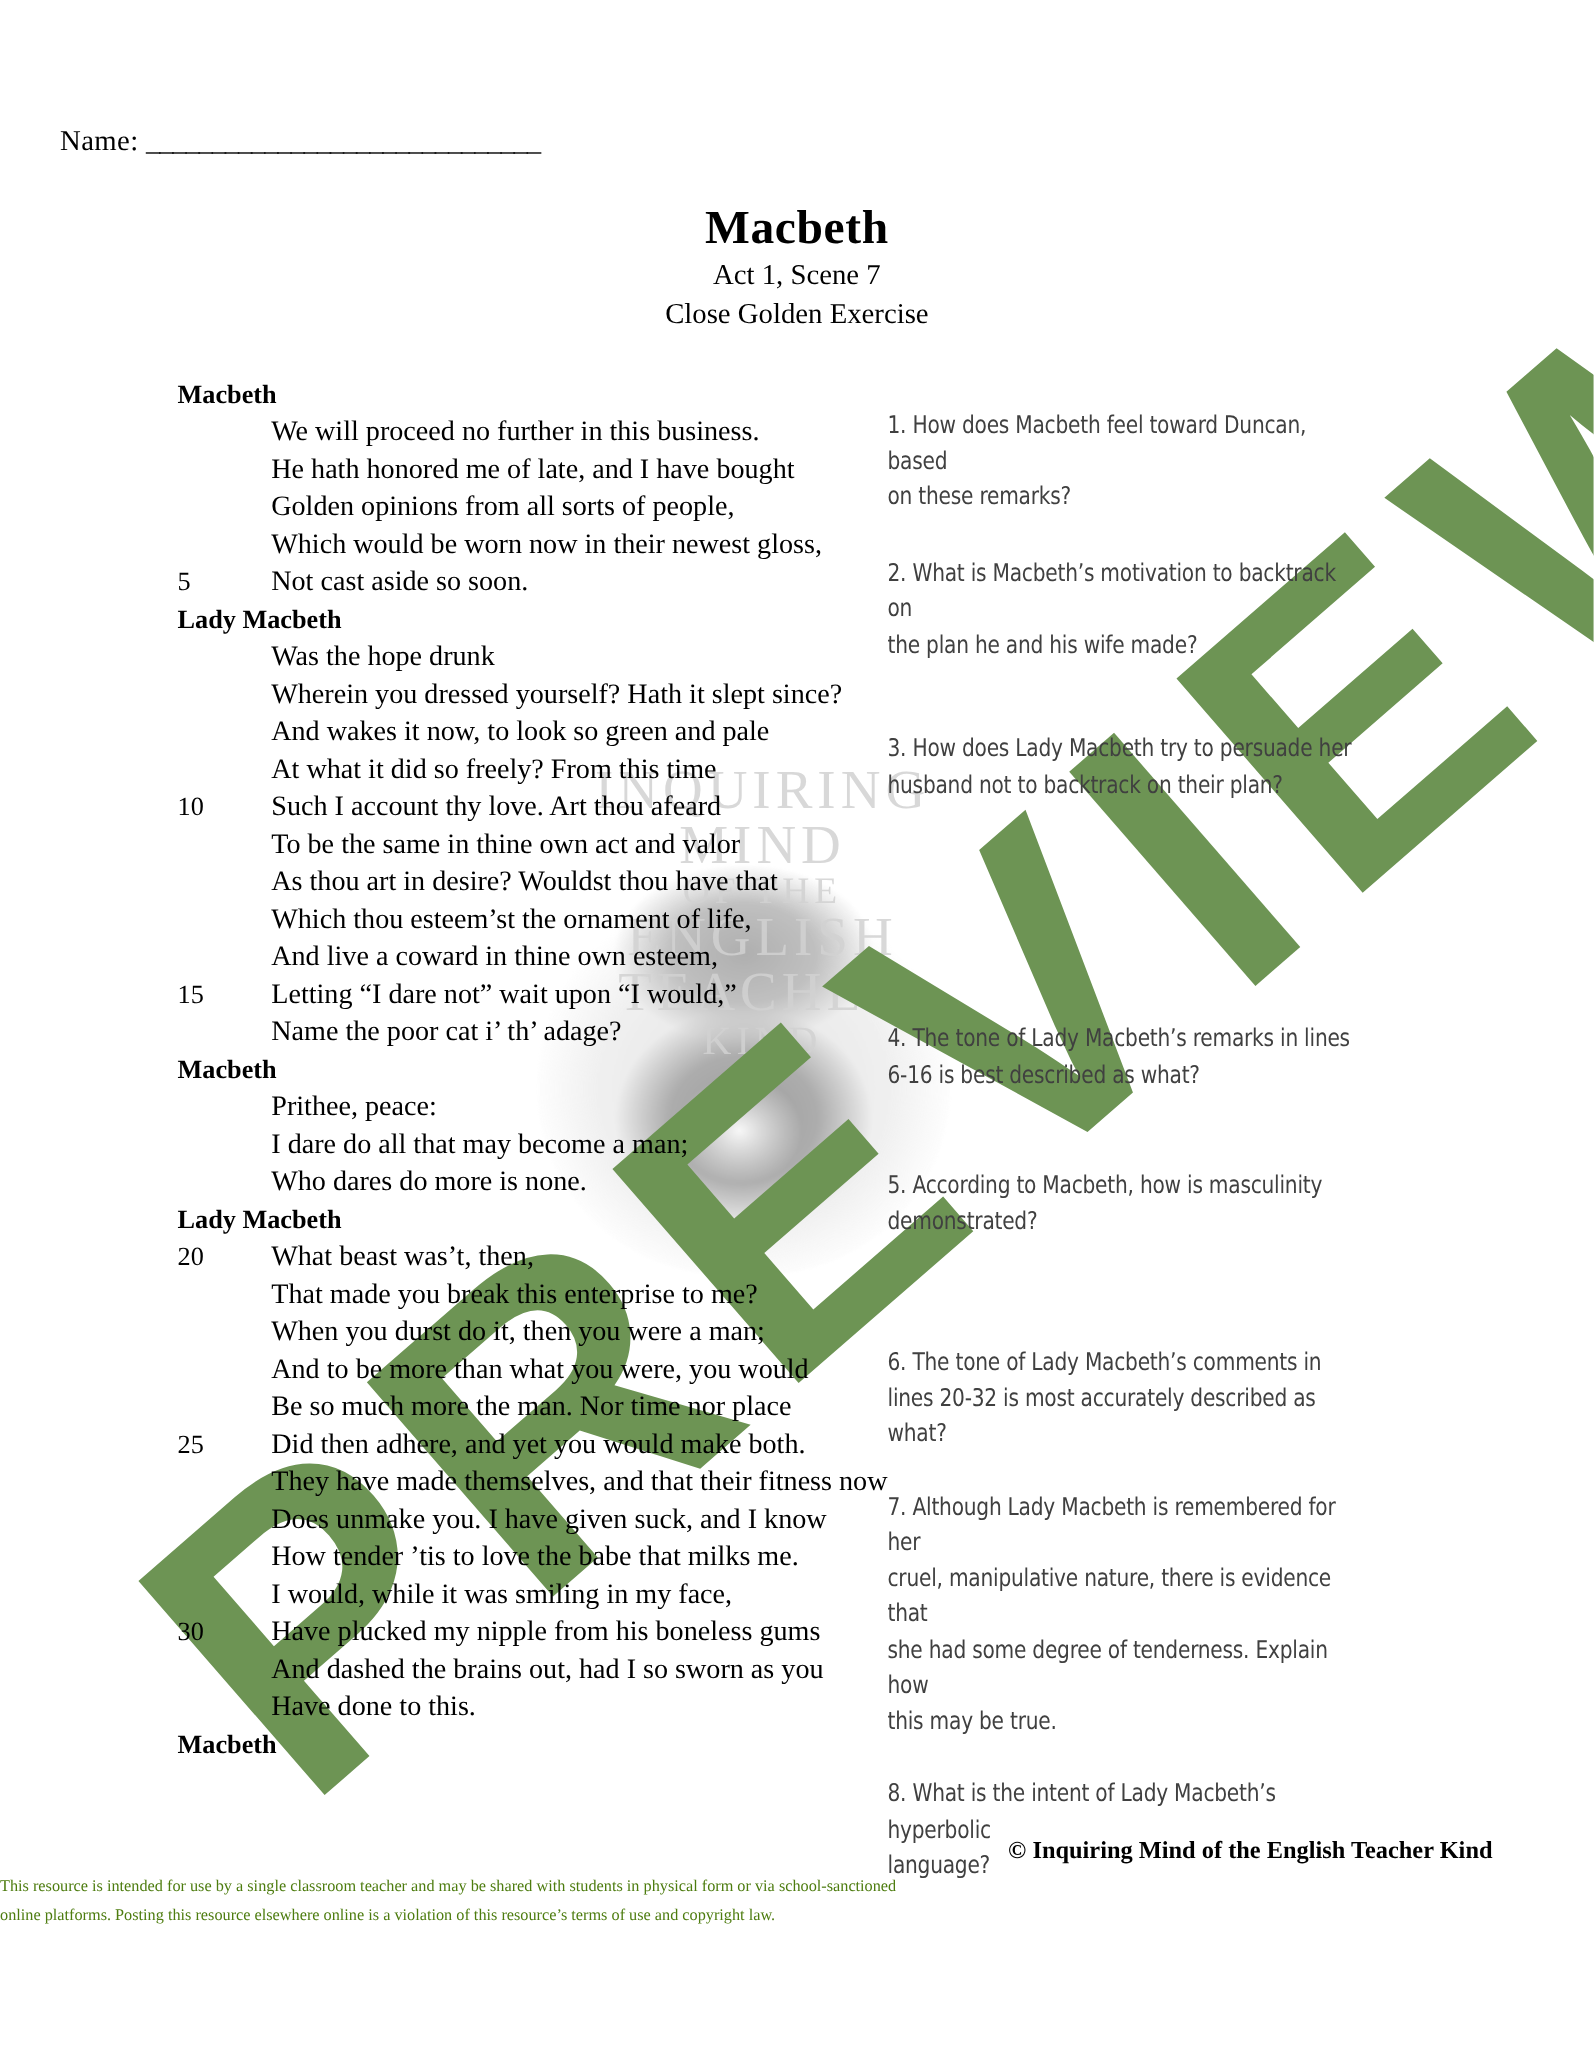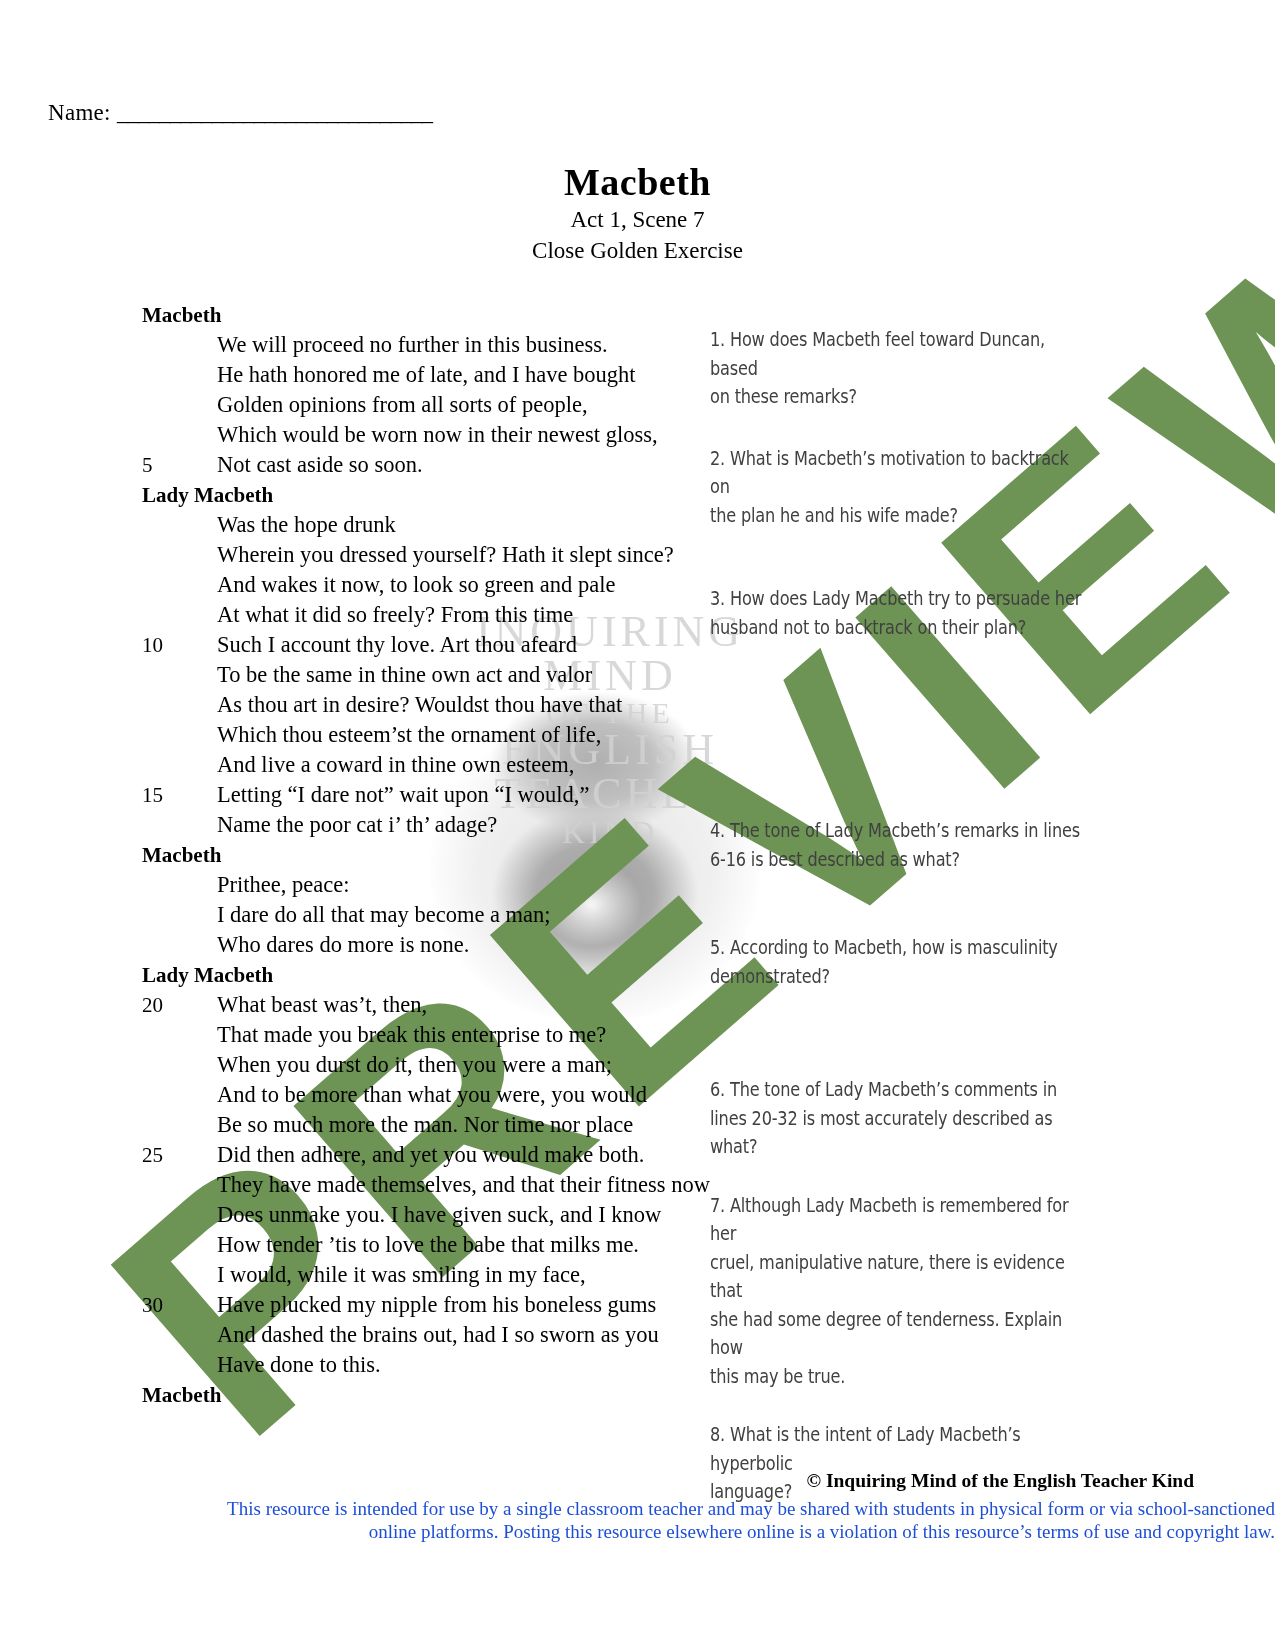--- a/index.html
+++ b/index.html
@@ -187,23 +187,23 @@
     padding-right: 81px;
     box-sizing: border-box;
     font-size: 19.5px;
     font-weight: bold;
   }
   .footer-terms {
     position: absolute;
     left: 0;
     top: 1497px;
     width: 1275px;
-    text-align: right;
-    color: #1d4ed8;
-    font-size: 19px;
+    text-align: left;
+    color: #4d7c0f;
+    font-size: 13px;
     line-height: 23px;
   }
 </style>
 </head>
 <body>
 
 <div class="page">
 
   <div class="wm-layer">
     <div class="wm-dog"></div>

